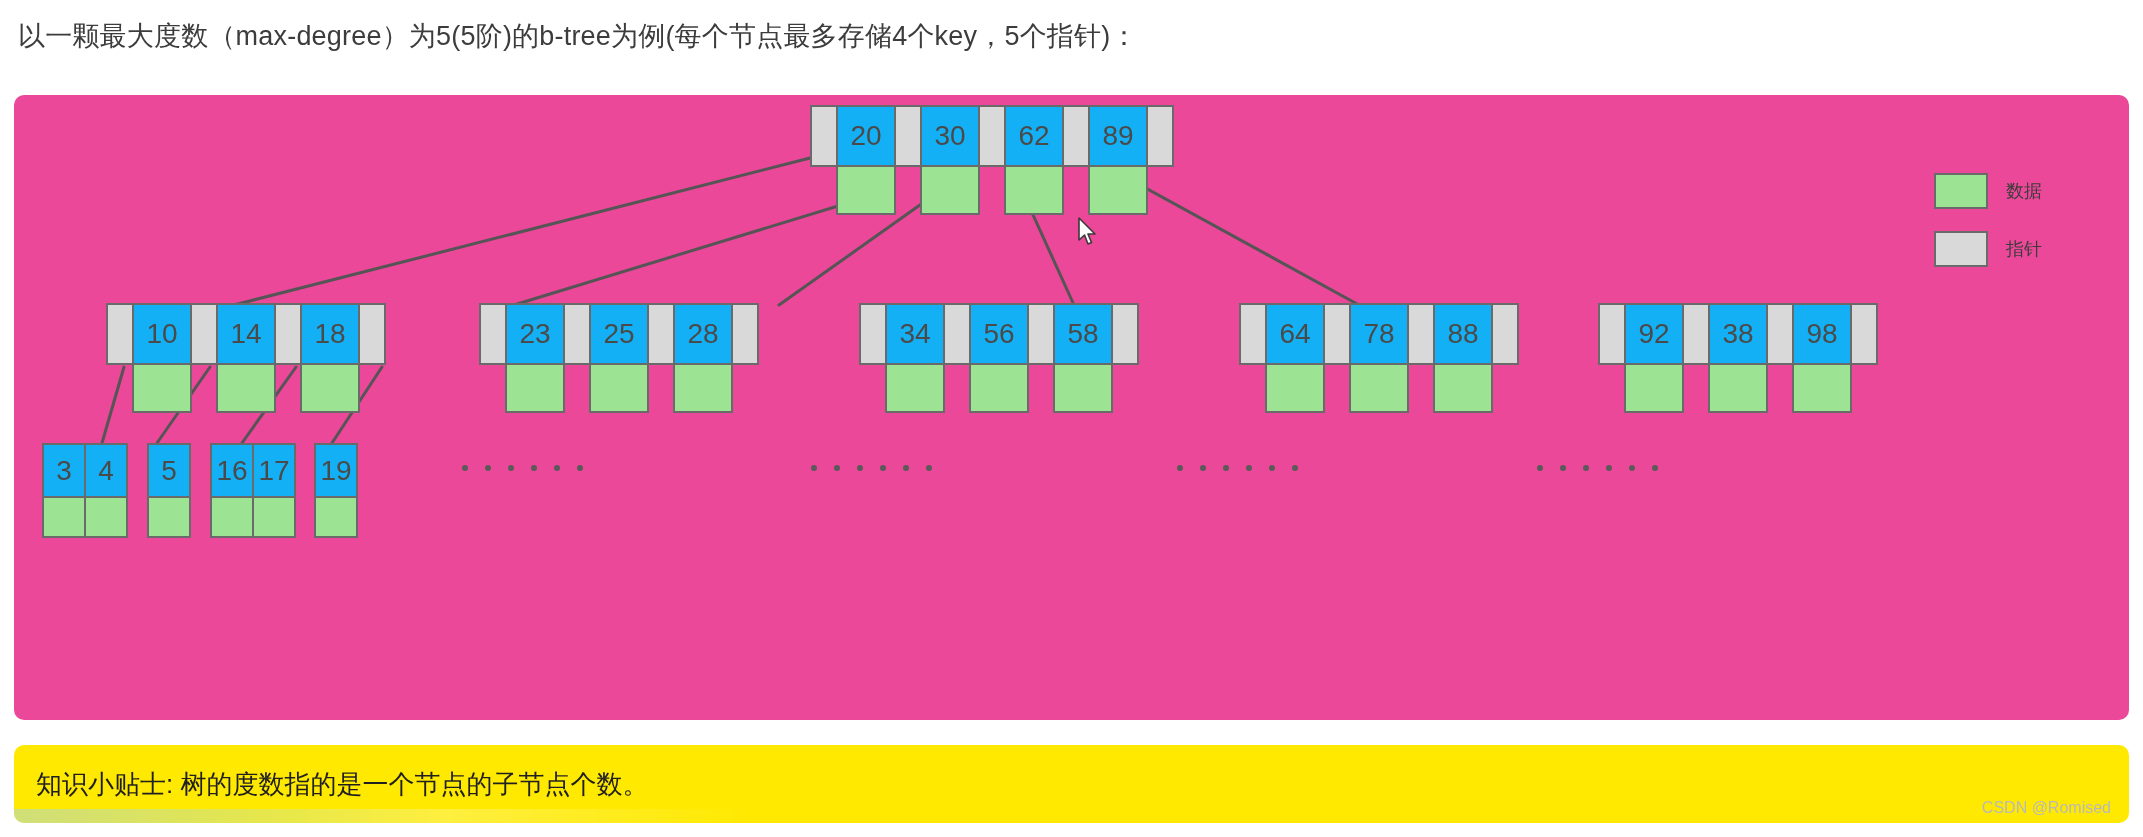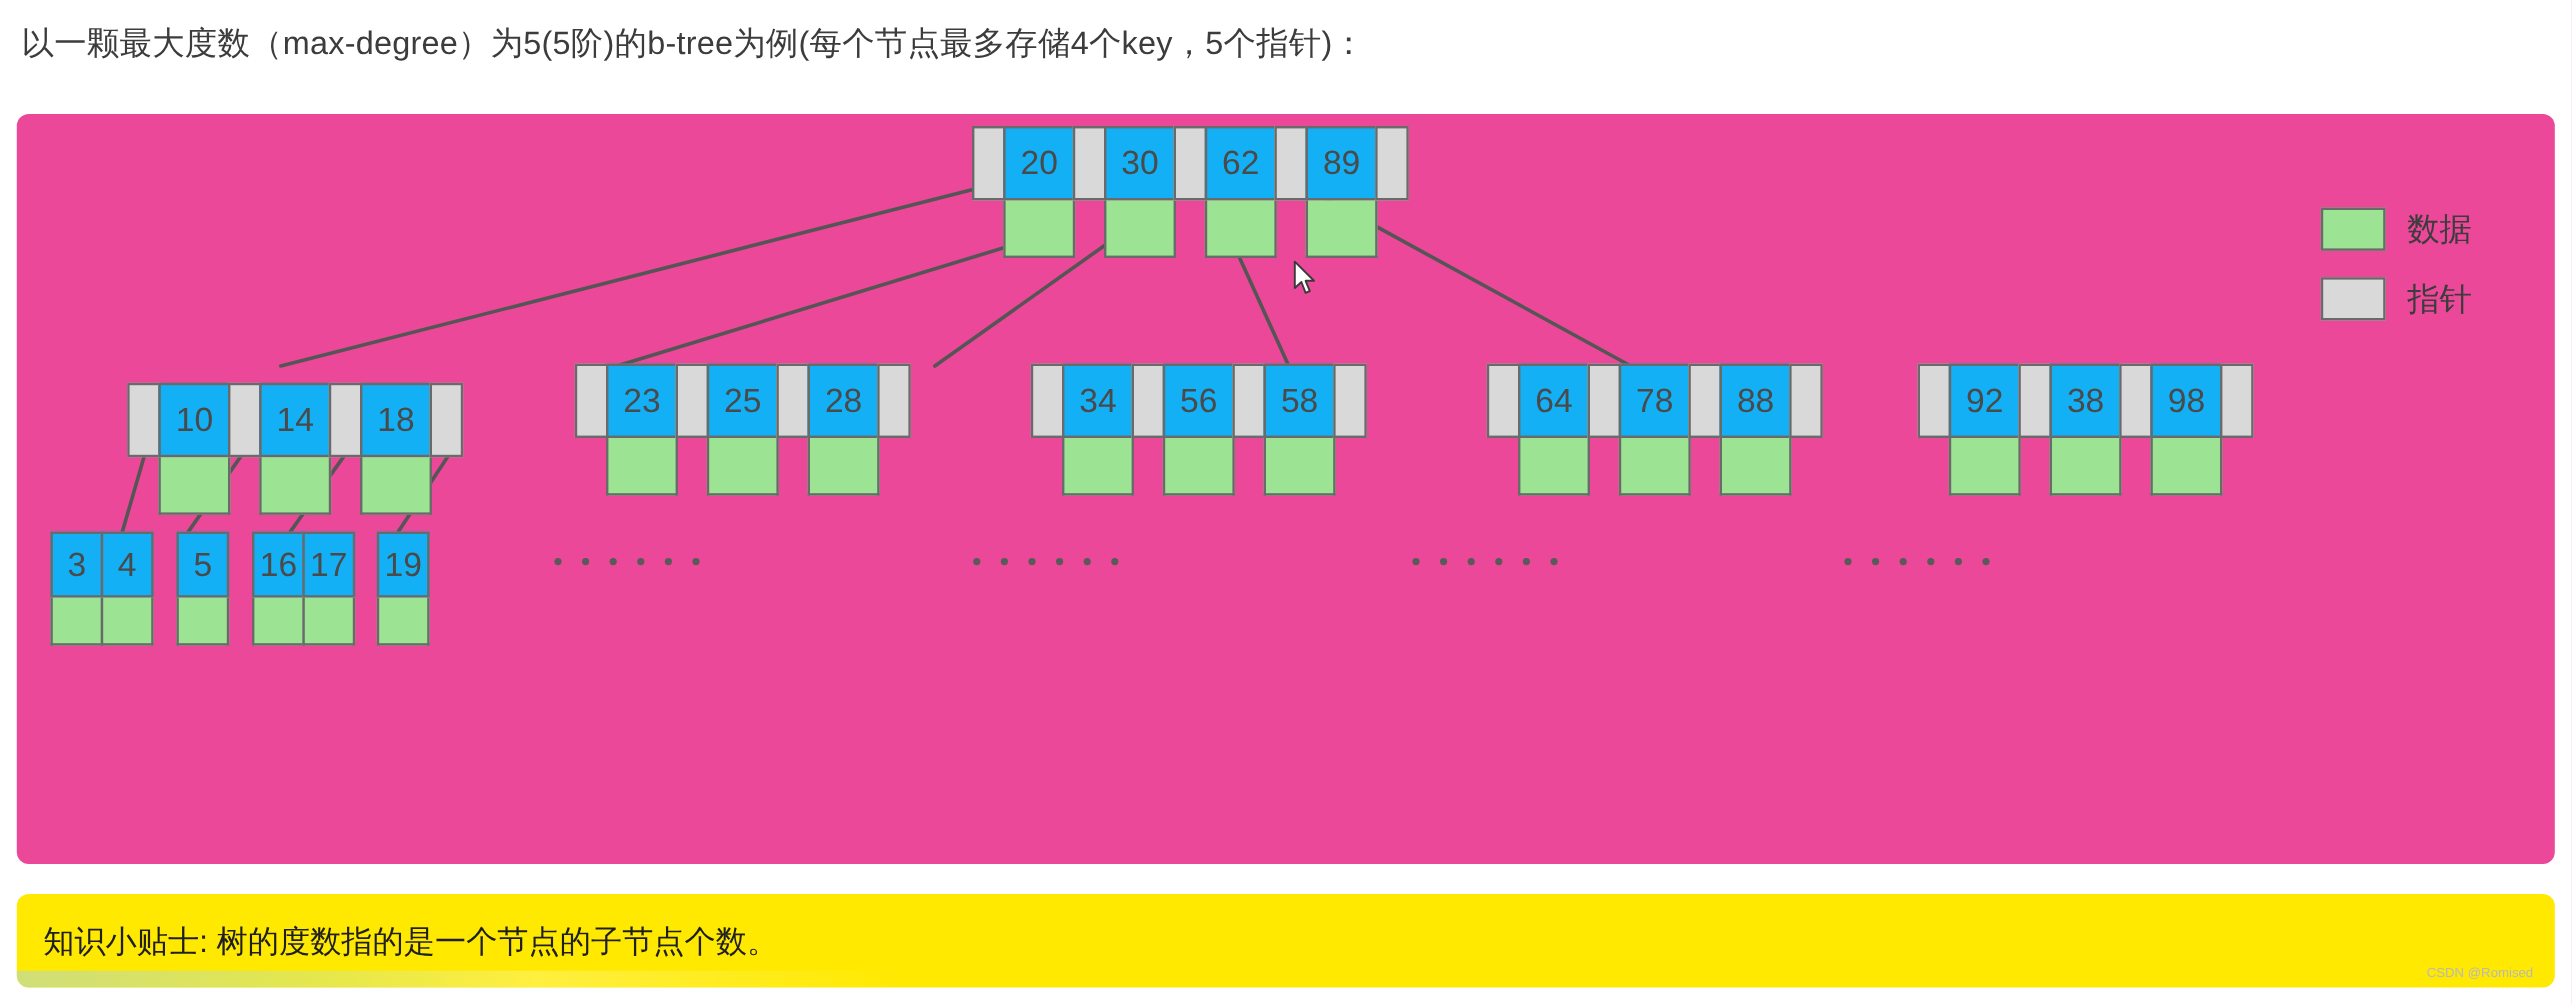--- a/index.html
+++ b/index.html
@@ -85,35 +85,35 @@
     display: flex; gap: 17px; align-items: center;
   }
   .ellipsis i { width: 6px; height: 6px; background: #5a5a5a; border-radius: 50%; display:block; }
 
   
   .legend { position: absolute; }
   .legend-row { display: flex; align-items: center; margin-bottom: 22px; }
   .sw { width: 54px; height: 36px; border: 2px solid #6a6a6a; margin-right: 18px; }
   .sw.data { background: #9ce493; }
   .sw.ptr  { background: #d9d9d9; }
-  .legend-label { font-size: 27px; color: #3c3c3c; }
+  .legend-label { font-size: 18px; color: #3c3c3c; }
 
   
   .tip {
     position: absolute;
     left: 14px; top: 745px;
     width: 2115px; height: 78px;
     background: #ffe900;
     border-radius: 10px;
     display: flex; align-items: center;
   }
   .tip-text { font-size: 26px; color: #1f1f1f; margin-left: 22px; white-space: nowrap; }
   .watermark {
     position: absolute; right: 18px; bottom: 6px;
-    font-size: 11px; color: #b9b9b9;
+    font-size: 16px; color: #b9b9b9;
     font-family: "Liberation Sans", sans-serif;
   }
   
   .wash {
     position: absolute; left: 0; bottom: 0;
     width: 1030px; height: 14px;
     background: linear-gradient(90deg, rgba(168,214,220,.55), rgba(196,228,170,.45) 24%, rgba(255,250,180,.35) 42%, rgba(255,255,255,0) 72%);
     border-bottom-left-radius: 10px;
     pointer-events: none;
   }
@@ -178,21 +178,21 @@
       <div class="cellcol">
         <div class="key">89</div>
         <div class="data"></div>
       </div>
       <div class="cellcol">
           <div class="ptr"></div>
           <div class="spacer"></div>
         </div>
     </div>
 
-    <div class="node" style="left:92px; top:208px;margin-top:16px;">
+    <div class="node" style="left:92px; top:208px;">
       <div class="cellcol">
           <div class="ptr"></div>
           <div class="spacer"></div>
         </div>
       <div class="cellcol">
         <div class="key">10</div>
         <div class="data"></div>
       </div>
       <div class="cellcol">
           <div class="ptr"></div>

